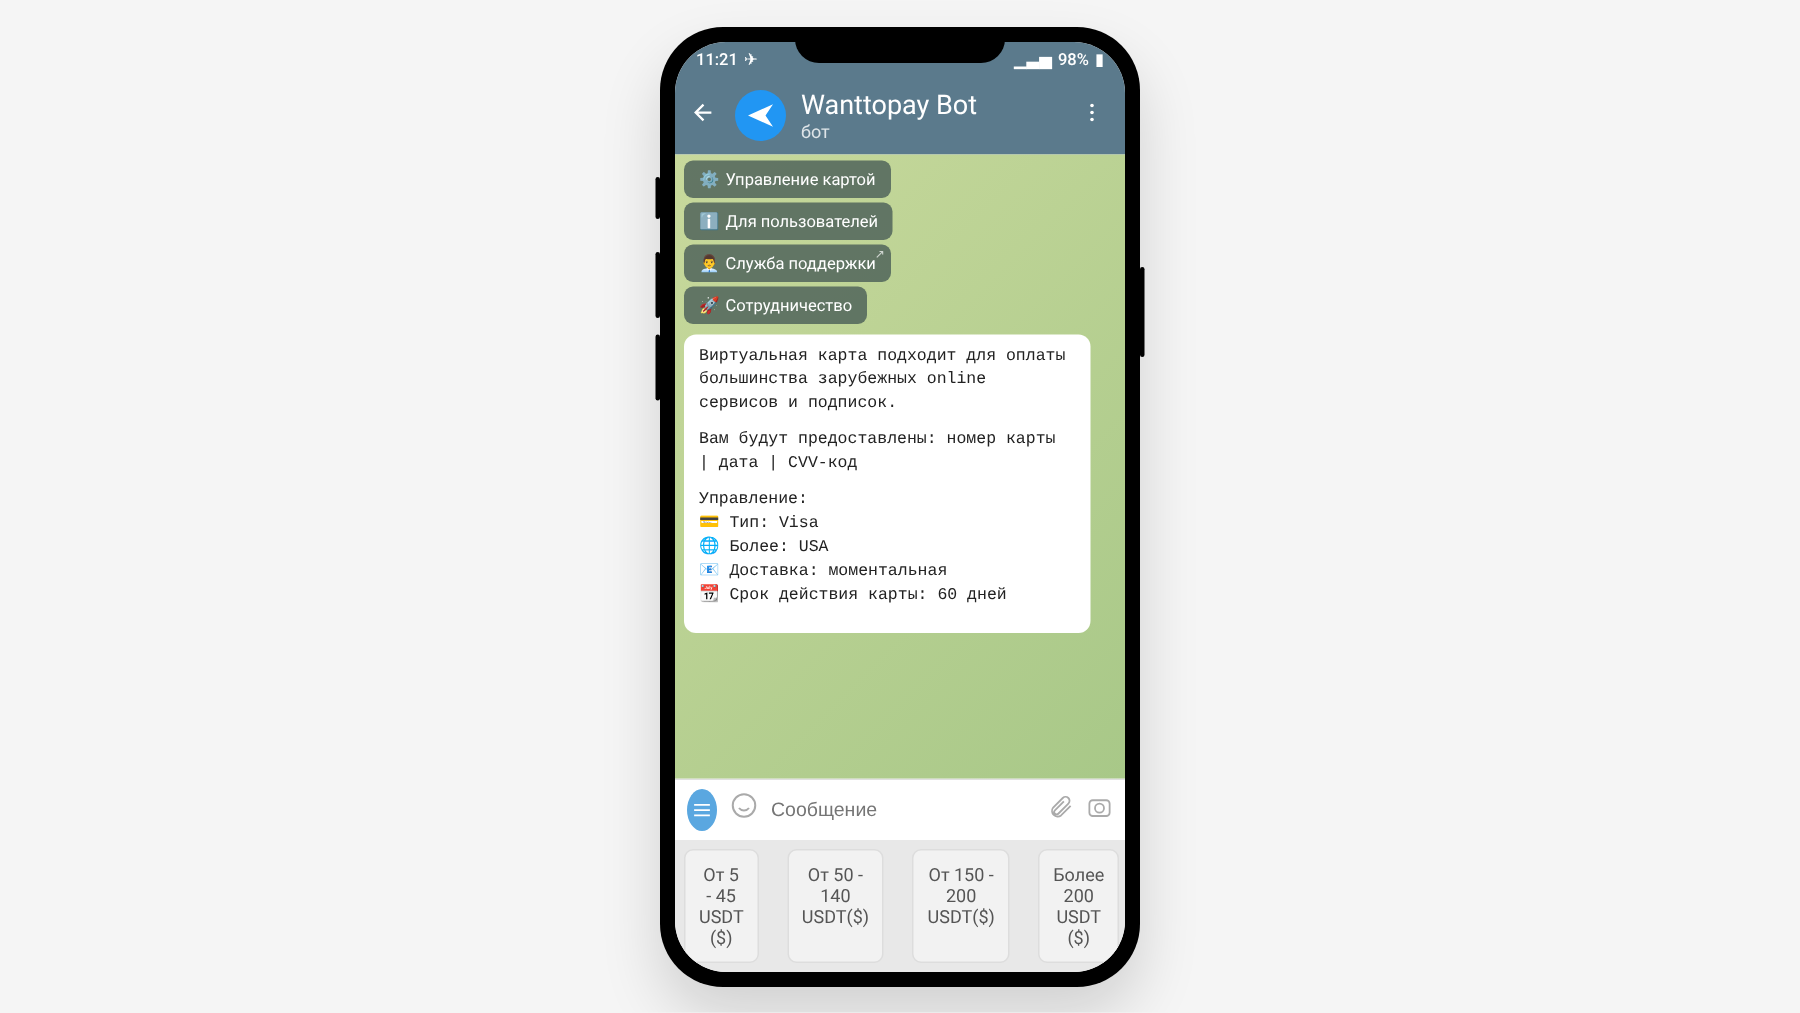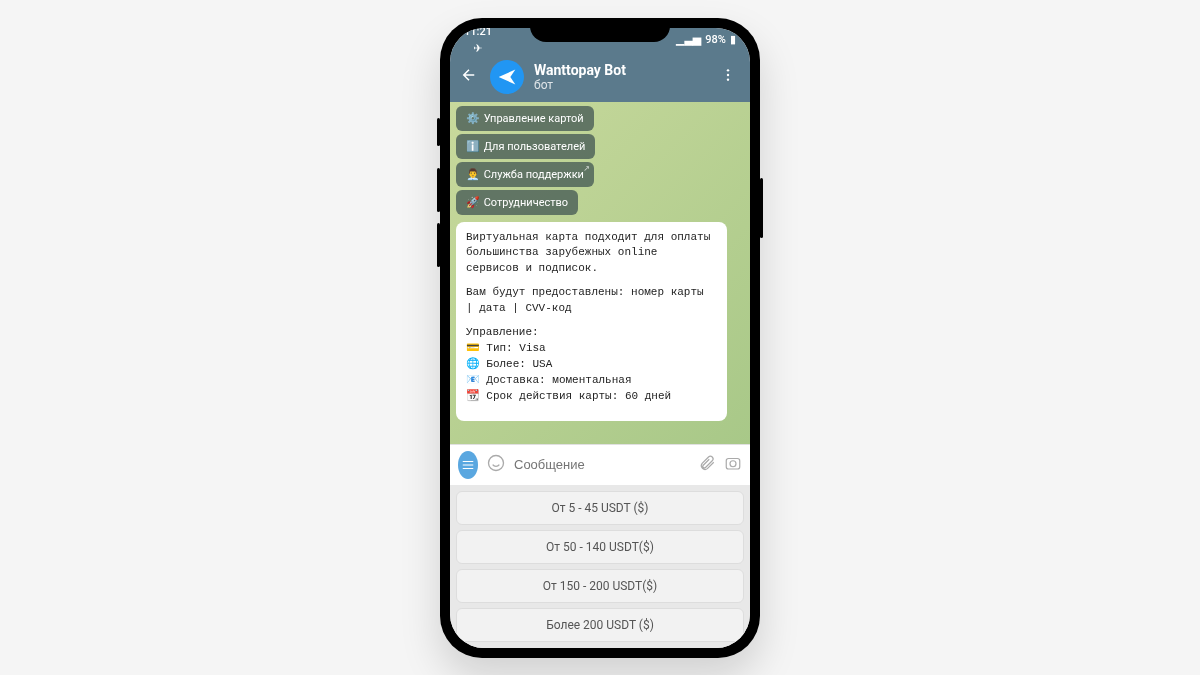--- a/index.html
+++ b/index.html
@@ -55,21 +55,21 @@
       height: 24px;
       background: #5b7a8c;
       display: flex;
       justify-content: space-between;
       align-items: center;
       padding: 0 14px;
       color: #fff;
       font-size: 11px;
       font-weight: 500;
     }
-    .status-left { display: flex; align-items: center; gap: 4px; flex-direction: column; }
+    .status-left { display: flex; align-items: center; gap: 4px; }
     .status-right { display: flex; align-items: center; gap: 4px; }
     .header {
       background: #5b7a8c;
       display: flex;
       align-items: center;
       padding: 8px 10px;
       gap: 10px;
     }
     .back-btn {
       color: #fff;
@@ -82,21 +82,21 @@
       height: 34px;
       border-radius: 50%;
       background: #2196f3;
       display: flex;
       align-items: center;
       justify-content: center;
       color: #fff;
     }
     .avatar svg { width: 20px; height: 20px; }
     .header-info { flex: 1; color: #fff; }
-    .header-title { font-size: 14px; font-weight: 700; }
+    .header-title { font-size: 18px; font-weight: 400; }
     .header-sub { font-size: 12px; opacity: 0.8; }
     .menu-btn { color: #fff; cursor: pointer; padding: 0 4px; }
     .chat-area {
       flex: 1;
       background: linear-gradient(135deg, #c8d99c 0%, #a8c888 100%);
       overflow-y: hidden;
       padding: 4px 6px;
       display: flex;
       flex-direction: column;
       gap: 3px;
@@ -162,22 +162,22 @@
       outline: none;
       font-size: 13px;
       color: #be185d;
       background: transparent;
     }
     .attach-btn, .mic-btn { color: #aaa; cursor: pointer; }
     .keyboard {
       background: #e8e8e8;
       padding: 6px;
       display: flex;
-      flex-direction: column;
-      gap: 5px;
+      flex-direction: row;
+      gap: 19px;
     }
     .kb-btn {
       background: #f2f2f2;
       border: 1px solid #ddd;
       border-radius: 6px;
       padding: 9px;
       text-align: center;
       font-size: 12px;
       color: #555;
       cursor: pointer;

